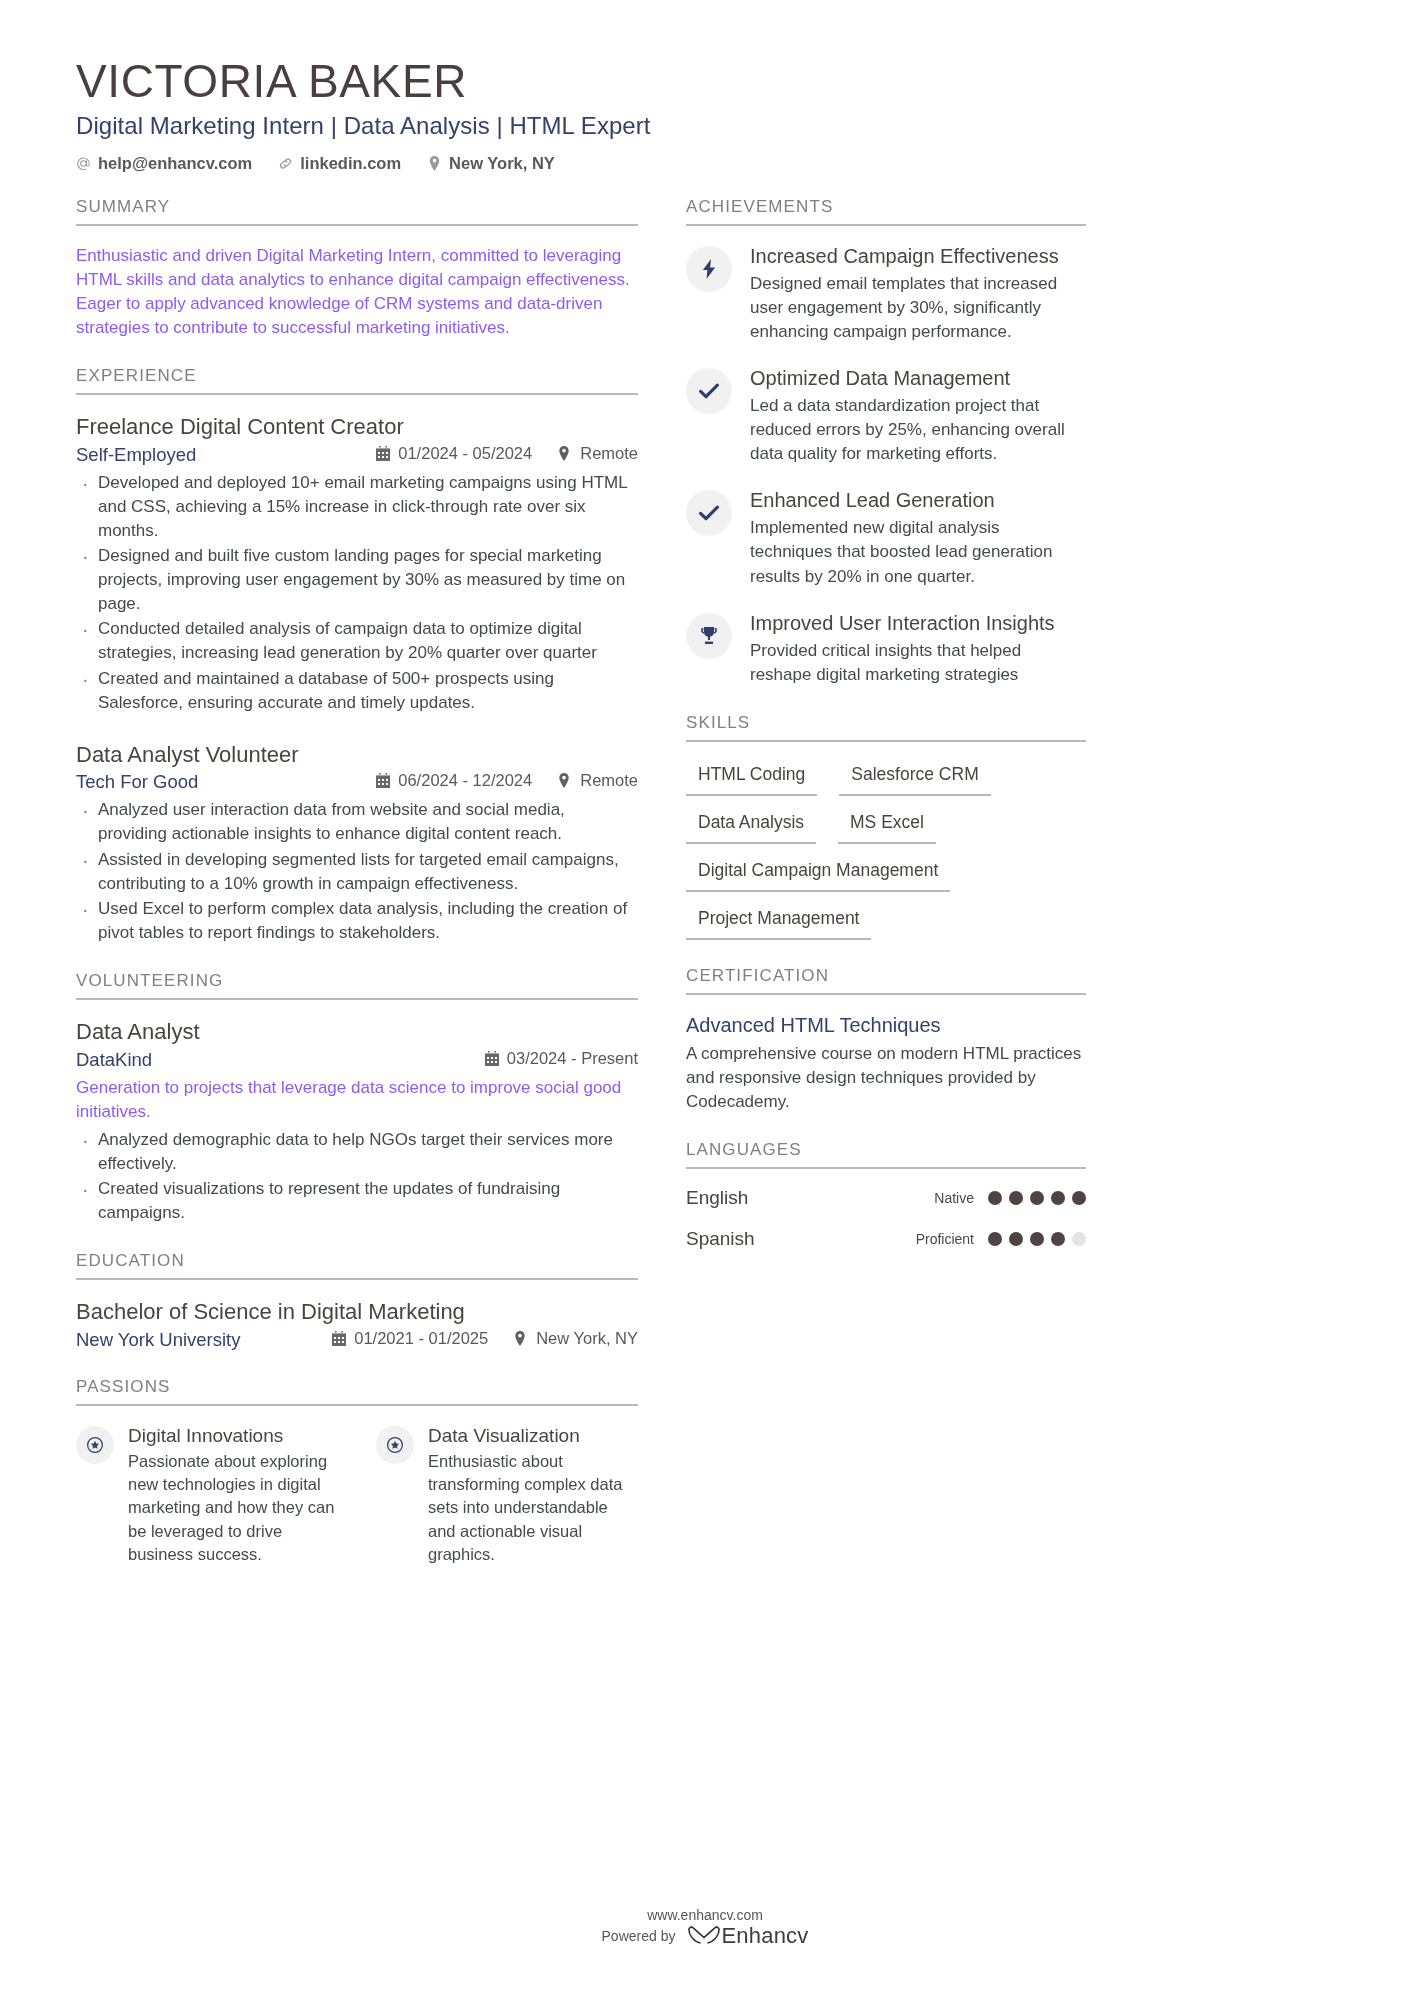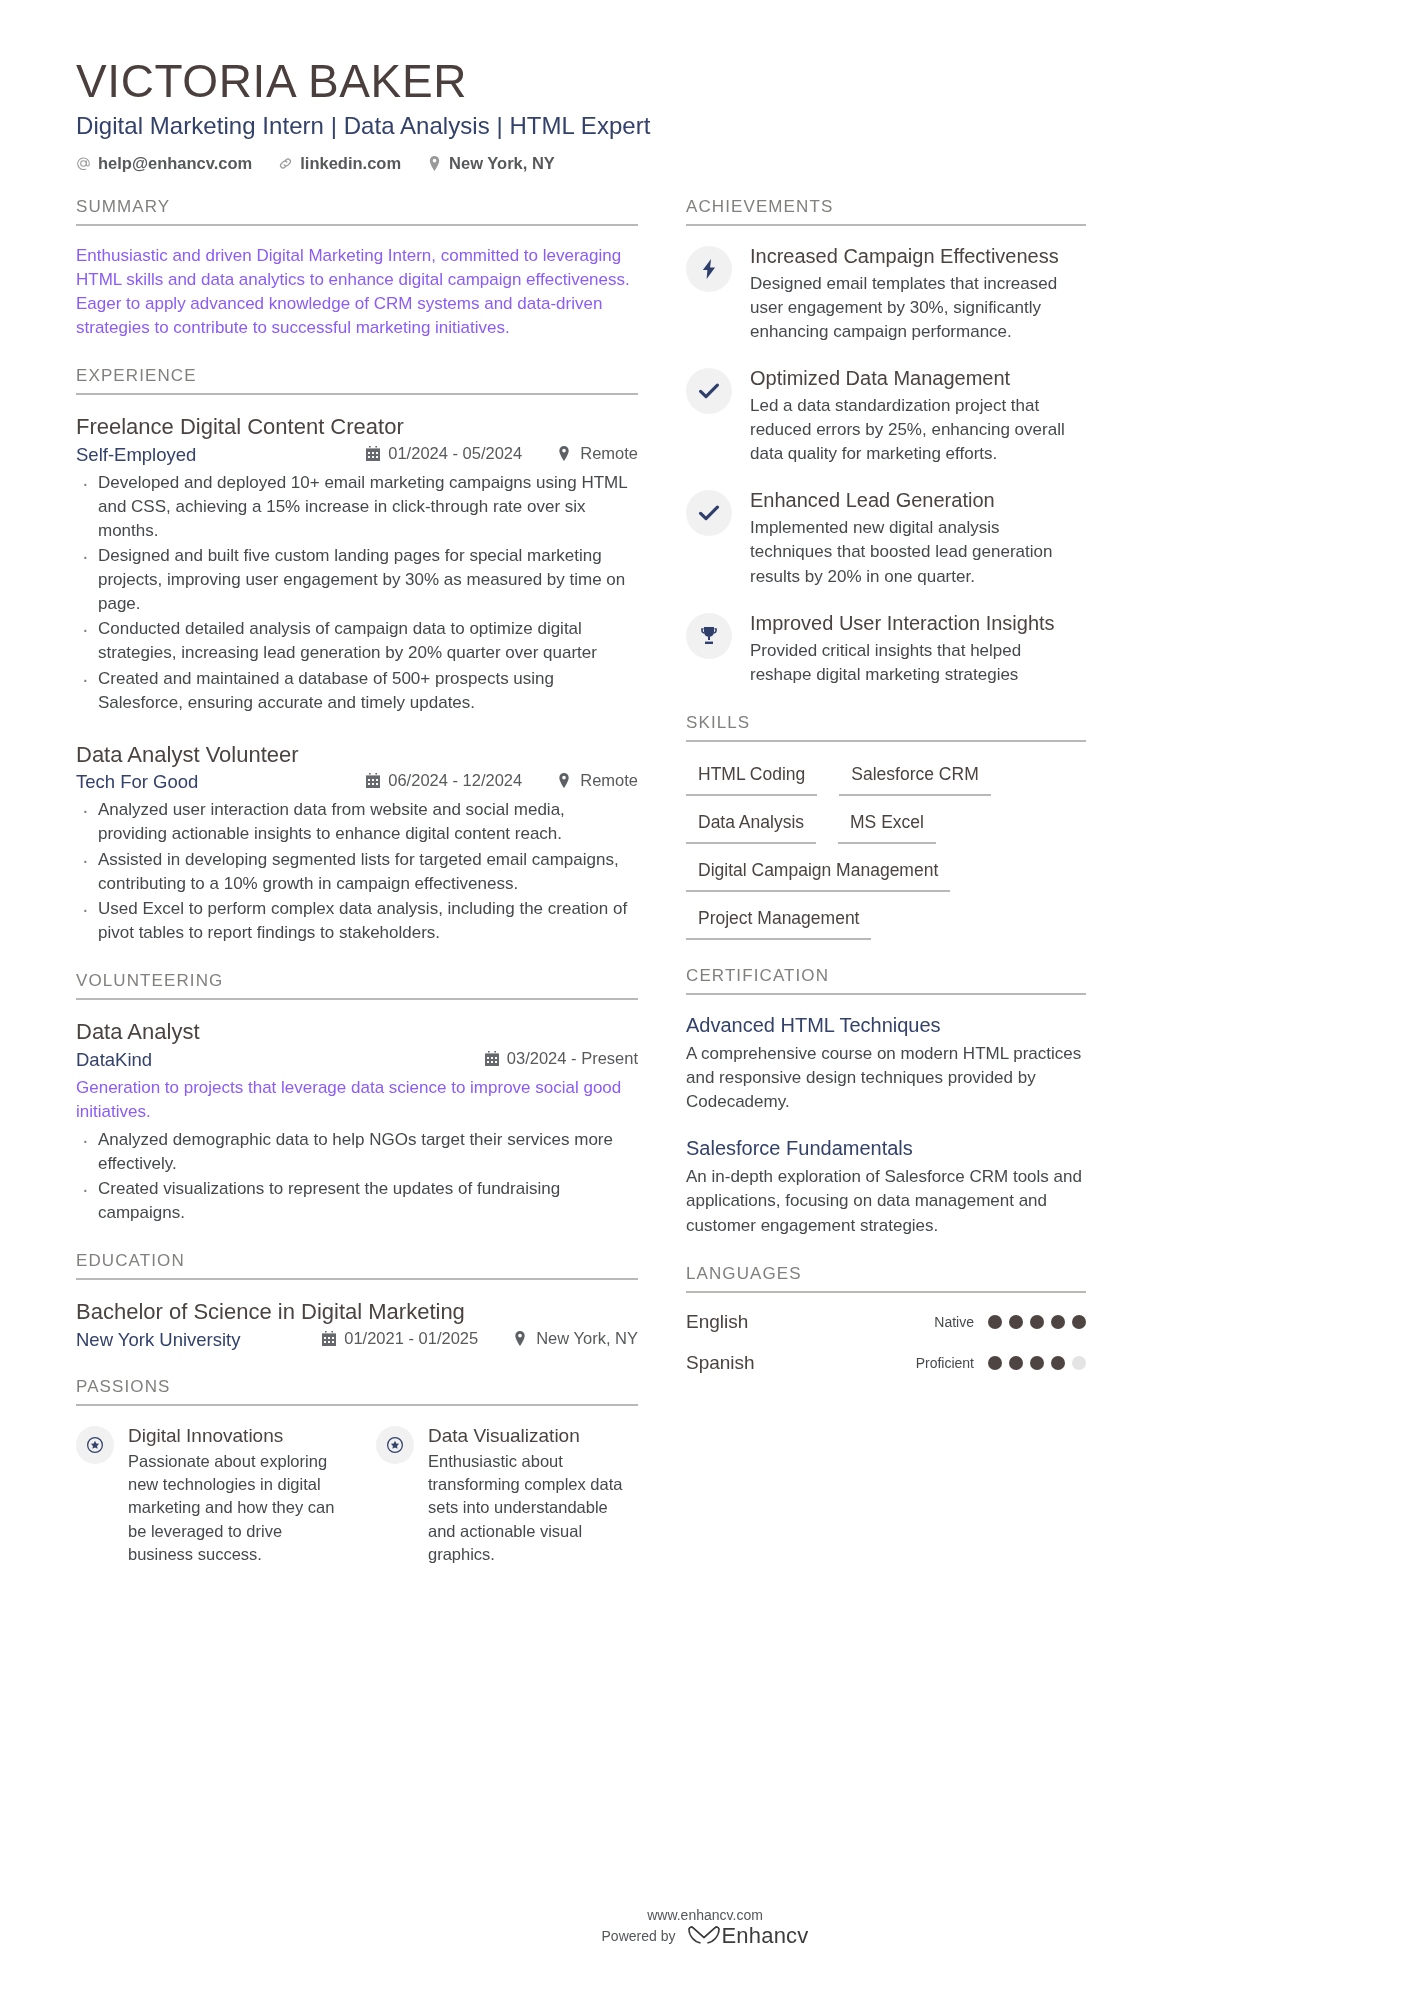--- a/index.html
+++ b/index.html
@@ -109,21 +109,21 @@
     margin-bottom: 5px;
   }
   .entry-org {
     font-size: 18.5px;
     color: #33416b;
     flex: 1 1 auto;
   }
   .meta-right {
     display: flex;
     align-items: center;
-    gap: 36px;
+    gap: 26px;
     font-size: 16.5px;
     color: #58595b;
     white-space: nowrap;
   }
   .meta-chunk {
     display: flex;
     align-items: center;
     gap: 8px;
   }
   .meta-chunk .ico {
@@ -611,24 +611,20 @@
       </section>
 
       <section class="section">
         <div class="section-title">CERTIFICATION</div>
 
         <div class="cert">
           <div class="cert-title">Advanced HTML Techniques</div>
           <div class="cert-text">A comprehensive course on modern HTML practices and responsive design techniques provided by Codecademy.</div>
         </div>
 
-        <div class="cert">
-          <div class="cert-title">Salesforce Fundamentals</div>
-          <div class="cert-text">An in-depth exploration of Salesforce CRM tools and applications, focusing on data management and customer engagement strategies.</div>
-        </div>
       </section>
 
       <section class="section">
         <div class="section-title">LANGUAGES</div>
 
         <div class="lang-row">
           <div class="lang-name">English</div>
           <div class="lang-level">Native</div>
           <div class="dots">
             <span class="dot"></span>

